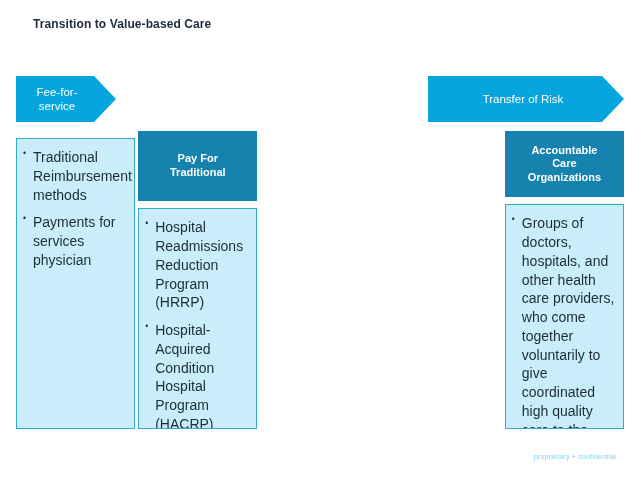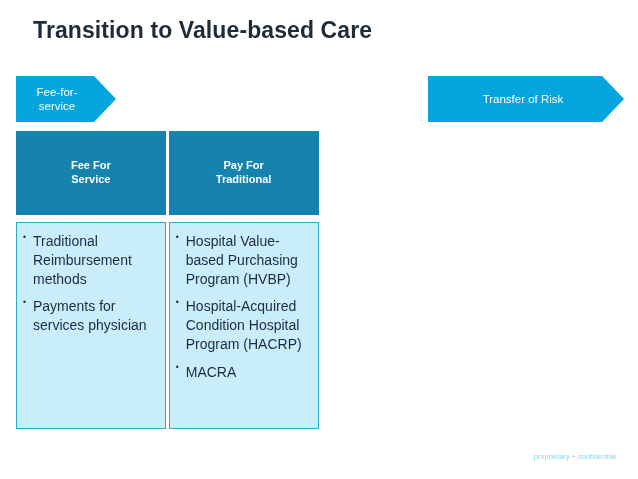--- a/index.html
+++ b/index.html
@@ -13,21 +13,21 @@
     font-family: "Liberation Sans", sans-serif;
     overflow: hidden;
     position: relative;
   }
 
   
   .slide-title {
     position: absolute;
     left: 33px;
     top: 17px;
-    font-size: 23px;
+    font-size: 12px;
     font-weight: bold;
     color: #1d2b3a;
     letter-spacing: 0.1px;
     white-space: nowrap;
   }
 
   
   .arrow-band {
     position: absolute;
     left: 16px;
@@ -148,45 +148,53 @@
 service</span>
   </div>
   <div class="arrow pennant a3">
     <span class="arrow-label">Transfer of Risk</span>
   </div>
 </div>
 
 <div class="columns">
 
   <div class="column">
-    <div class="col-header">Fee For
-Service</div>
     <div class="col-body">
       <ul class="bullets">
         <li>Traditional Reimbursement methods</li>
         <li>Payments for services physician</li>
       </ul>
     </div>
   </div>
 
   <div class="column">
     <div class="col-header">Pay For
 Traditional</div>
     <div class="col-body">
       <ul class="bullets">
-        <li>Hospital Value-based Purchasing Program (HVBP)</li>
+        <li>Hospital Readmissions Reduction Program (HRRP)</li>
         <li>Hospital-Acquired Condition Hospital Program (HACRP)</li>
         <li>MACRA</li>
       </ul>
     </div>
   </div>
 
   <div class="column">
   </div>
 
   <div class="column">
   </div>
 
+  <div class="column">
+    <div class="col-header">Accountable
+Care
+Organizations</div>
+    <div class="col-body">
+      <ul class="bullets">
+        <li>Groups of doctors, hospitals, and other health care providers, who come together voluntarily to give coordinated high quality care to the patients they serve</li>
+      </ul>
+    </div>
+  </div>
 
 
 </div>
 
 <div class="footer-note">proprietary + confidential</div>
 
 </body></html>

